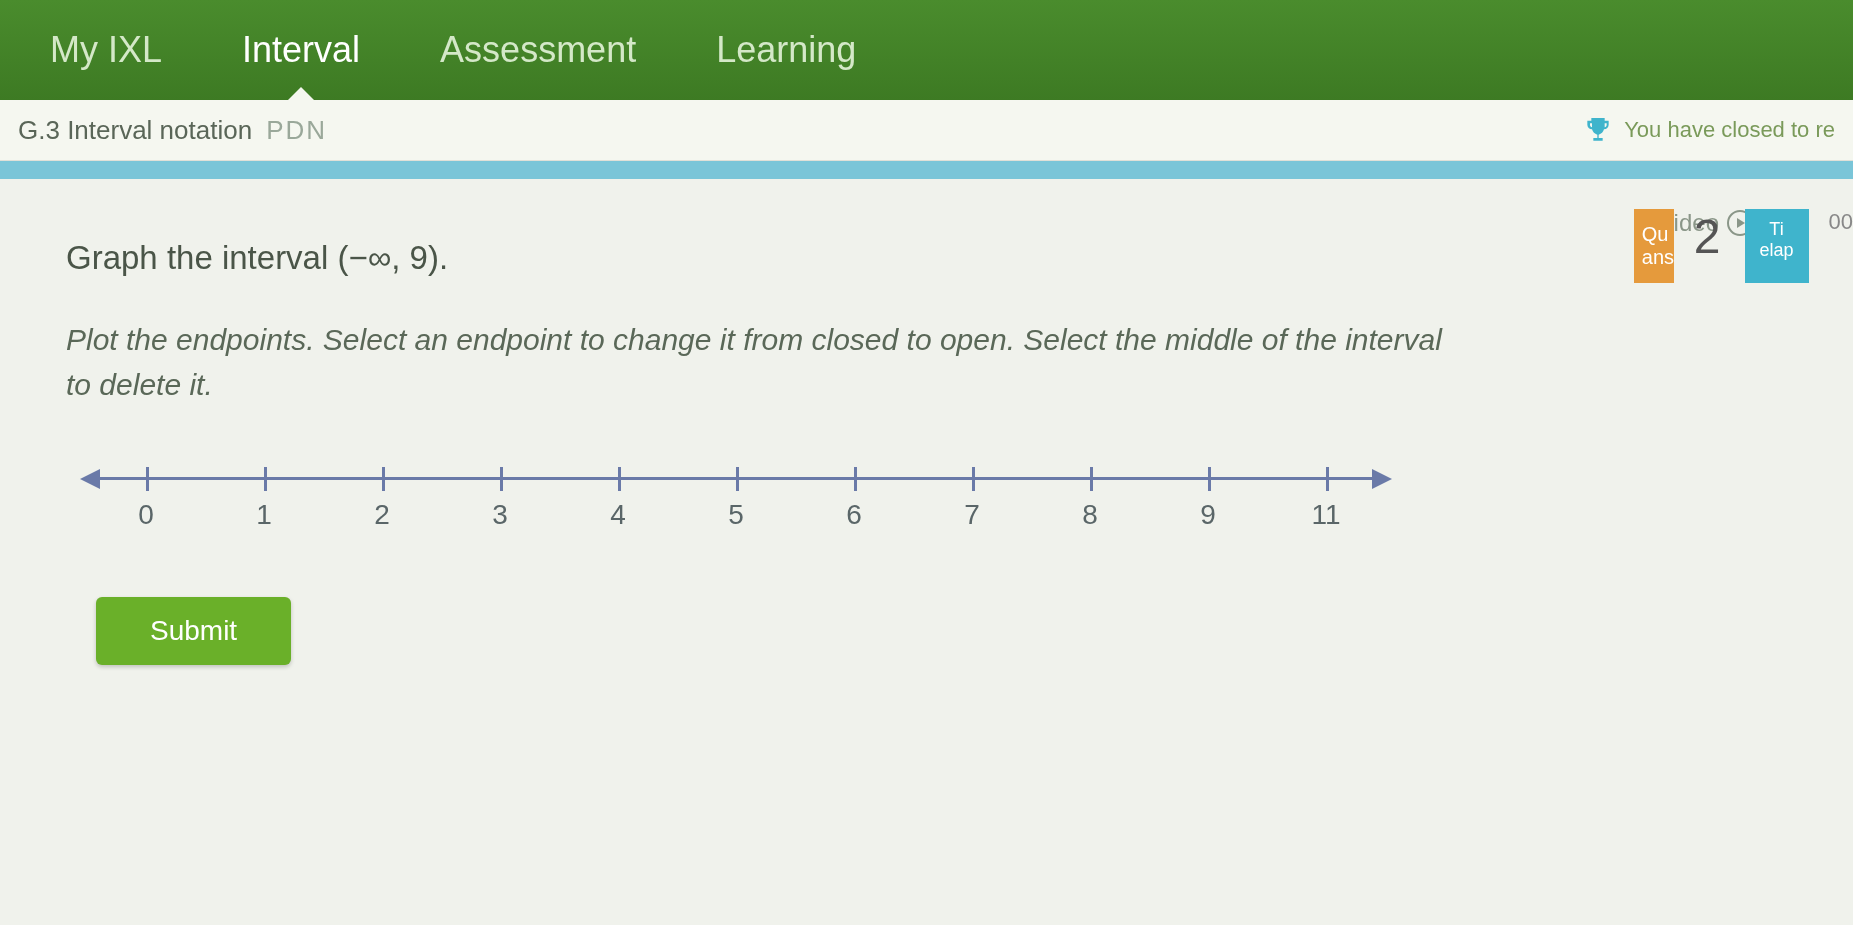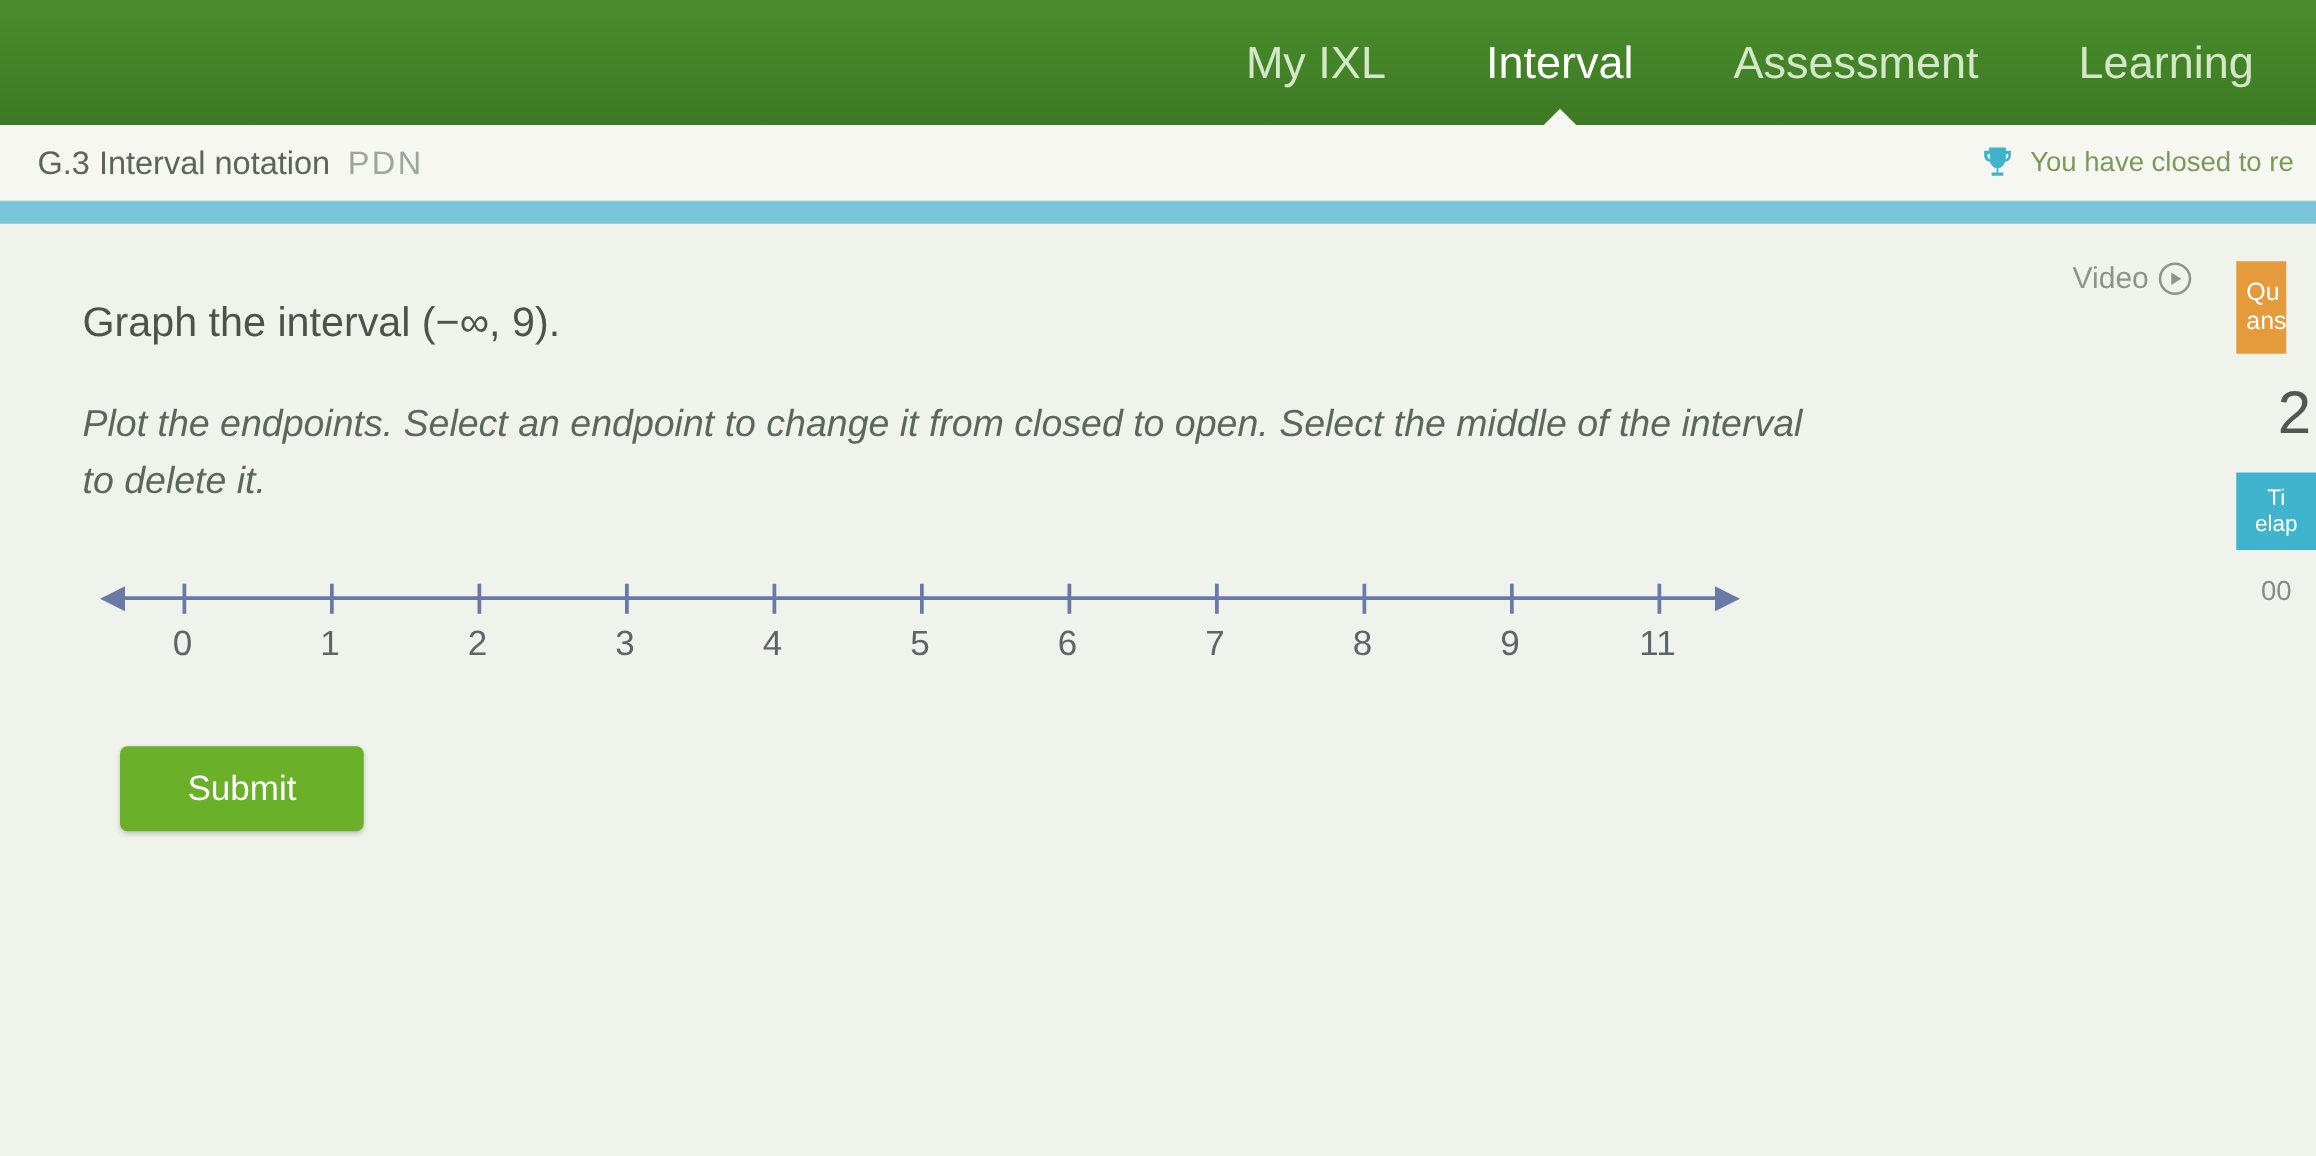--- a/index.html
+++ b/index.html
@@ -13,21 +13,21 @@
       width: 1853px;
       height: 925px;
       overflow: hidden;
       position: relative;
     }
     .top-nav {
       background: linear-gradient(to bottom, #4a8c2d, #3d7a23);
       height: 100px;
       display: flex;
       align-items: center;
-      justify-content: flex-end;
+      justify-content: flex-start;
       gap: 60px;
       padding: 0 40px;
     }
     .nav-item {
       color: #d4e8c8;
       font-size: 36px;
       font-weight: 300;
       cursor: pointer;
       position: relative;
       padding: 28px 10px;
@@ -52,21 +52,20 @@
       padding: 14px 18px;
       display: flex;
       align-items: center;
       justify-content: space-between;
       border-bottom: 1px solid #e0e0d8;
     }
     .breadcrumb-left {
       display: flex;
       align-items: center;
       gap: 14px;
-      margin-left: 12px;
     }
     .breadcrumb-title {
       color: #5a6658;
       font-size: 26px;
     }
     .breadcrumb-code {
       color: #9aa89a;
       font-size: 26px;
       letter-spacing: 2px;
     }
@@ -117,21 +116,21 @@
       border-left: 8px solid #8a9688;
       border-top: 5px solid transparent;
       border-bottom: 5px solid transparent;
       margin-left: 2px;
     }
     .side-panel {
       position: absolute;
       right: 0;
       top: 30px;
       display: flex;
-      flex-direction: column;
+      flex-direction: row;
       gap: 20px;
     }
     .side-box-orange {
       background: #e59a3c;
       color: #fff;
       padding: 14px 8px;
       font-size: 20px;
       text-align: center;
       width: 40px;
     }

